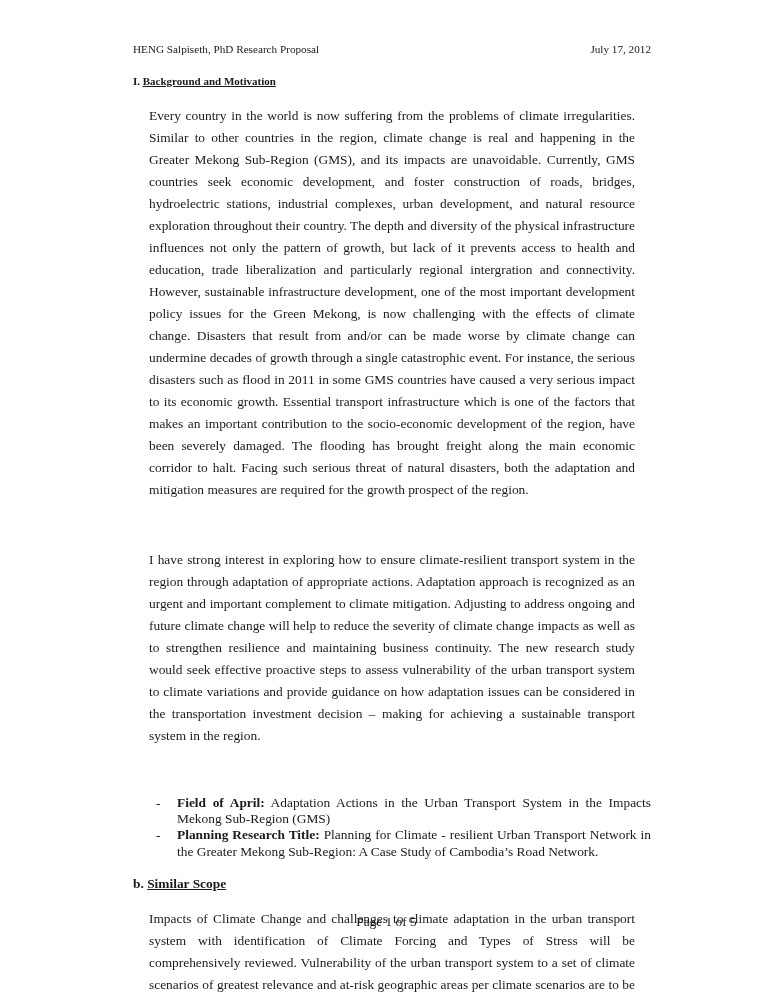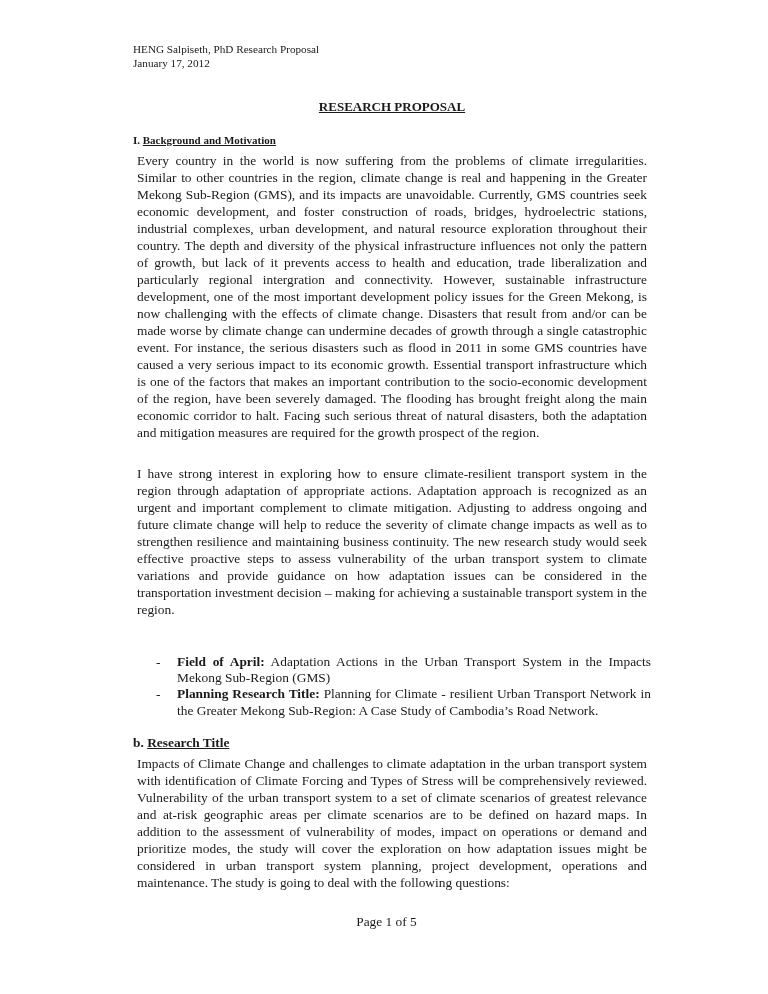--- a/index.html
+++ b/index.html
@@ -1,42 +1,41 @@
 <!DOCTYPE html>
 <html><head>
 <meta charset="utf-8">
 <style>
   html, body { margin: 0; padding: 0; background: #ffffff; }
   body { width: 768px; height: 994px; position: relative; overflow: hidden;
          font-family: "Liberation Serif", "DejaVu Serif", serif; color: #1a1a1a; }
   .page { position: absolute; left: 133px; top: 42px; width: 518px; }
-  .header { display: flex; justify-content: space-between; font-size: 11.2px; line-height: 14px; flex-direction: column; }
+  .header { display: flex; justify-content: space-between; font-size: 11.2px; line-height: 14px; }
   .title { text-align: center; font-weight: bold; font-size: 13px; text-decoration: underline;
            margin-top: 29px; line-height: 16px; }
   .h1 { font-weight: bold; font-size: 11px; line-height: 16px; margin-top: 17px; }
   .h1 .u, .h2 .u { text-decoration: underline; }
   .h2 { font-weight: bold; font-size: 13.4px; line-height: 16px; }
-  p { margin: 4px; font-size: 13.4px; line-height: 17px; text-align: justify; }
+  p { margin: 16px; font-size: 13.4px; line-height: 22px; text-align: justify; }
   .gap { height: 16px; }
   .bullets { list-style: none; margin: 0; padding: 0; }
   .bullets li { position: relative; padding-left: 44px; font-size: 13.4px; line-height: 16.2px; text-align: justify; }
   .bullets li .dash { position: absolute; left: 23px; top: 0; }
   .bullets li b { font-weight: bold; }
   .footer { position: absolute; top: 914px; left: 0; width: 703px; text-align: center; font-size: 13.4px; padding-left: 35px; }
 </style>
 </head>
 <body>
 
 <div class="page">
   <div class="header">
     <span>HENG Salpiseth, PhD Research Proposal</span>
-    <span>January 17, 2012</span>
+    <span>July 17, 2012</span>
   </div>
 
-  <div class="title">RESEARCH PROPOSAL</div>
 
   <div class="h1">
     <span>I.</span>
     <span class="u">Background and Motivation</span>
   </div>
   <p>Every country in the world is now suffering from the problems of climate irregularities. Similar to other countries in the region, climate change is real and happening in the Greater Mekong Sub-Region (GMS), and its impacts are unavoidable.  Currently, GMS countries seek economic development, and foster construction of roads, bridges, hydroelectric stations, industrial complexes, urban development, and natural resource exploration throughout their country. The depth and diversity of the physical infrastructure influences not only the pattern of growth, but lack of it prevents access to health and education, trade liberalization and particularly regional intergration and connectivity. However, sustainable infrastructure development, one of the most important development policy issues for the Green Mekong, is now challenging with the effects of climate change. Disasters that result from and/or can be made worse by climate change can undermine decades of growth through a single catastrophic event. For instance, the serious disasters such as flood in 2011 in some GMS countries have caused a very serious impact to its economic growth. Essential transport infrastructure which is one of the factors that makes an important contribution to the socio-economic development of the region, have been severely damaged. The flooding has brought freight along the main economic corridor to halt. Facing such serious threat of natural disasters, both the adaptation and mitigation measures are required for the growth prospect of the region.</p>
   <div class="gap"></div>
   <p>I have strong interest in exploring how to ensure climate-resilient transport system in the region through adaptation of appropriate actions. Adaptation approach is recognized as an urgent and important complement to climate mitigation. Adjusting to address ongoing and future climate change will help to reduce the severity of climate change impacts as well as to strengthen resilience and maintaining business continuity. The new research study would seek effective proactive steps to assess vulnerability of the urban transport system to climate variations and provide guidance on how adaptation issues can be considered in the transportation investment decision – making for achieving a sustainable transport system in the region.</p>
   <div class="gap"></div>
 
@@ -49,18 +48,18 @@
     </li>
     <li>
       <span class="dash">-</span>
       <b>Planning Research Title:</b><span> Planning for Climate - resilient Urban Transport Network in the Greater Mekong Sub-Region: A Case Study of Cambodia’s Road Network.</span>
     </li>
   </ul>
   <div class="gap"></div>
 
   <div class="h2">
     <span>b.</span>
-    <span class="u">Research Title</span>
+    <span class="u">Similar Scope</span>
   </div>
   <p>Impacts of Climate Change and challenges to climate adaptation in the urban transport system with identification of Climate Forcing and Types of Stress will be comprehensively reviewed. Vulnerability of the urban transport system to a set of climate scenarios of greatest relevance and at-risk geographic areas per climate scenarios are to be defined on hazard maps. In addition to the assessment of vulnerability of modes, impact on operations or demand and prioritize modes, the study will cover the exploration on how adaptation issues might be considered in urban transport system planning, project development, operations and maintenance. The study is going to deal with the following questions:</p>
 </div>
 
 <div class="footer">Page 1 of 5</div>
 
 </body></html>

